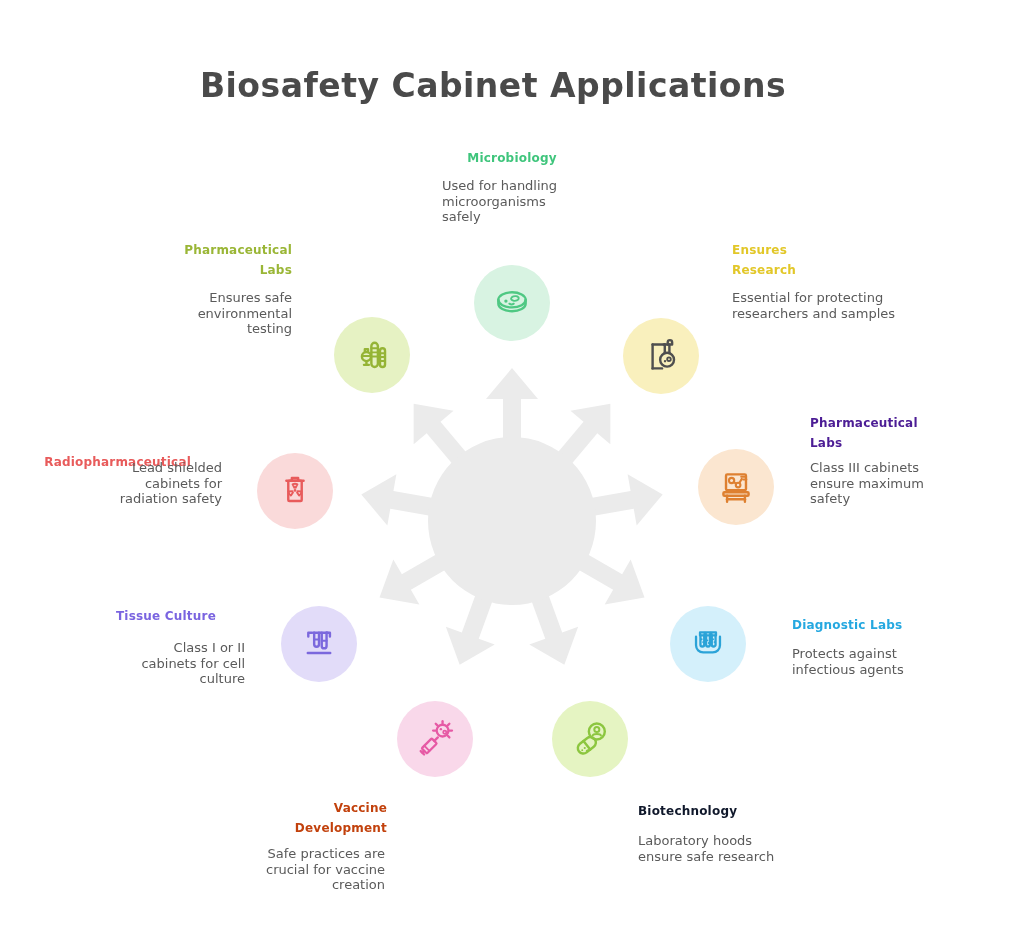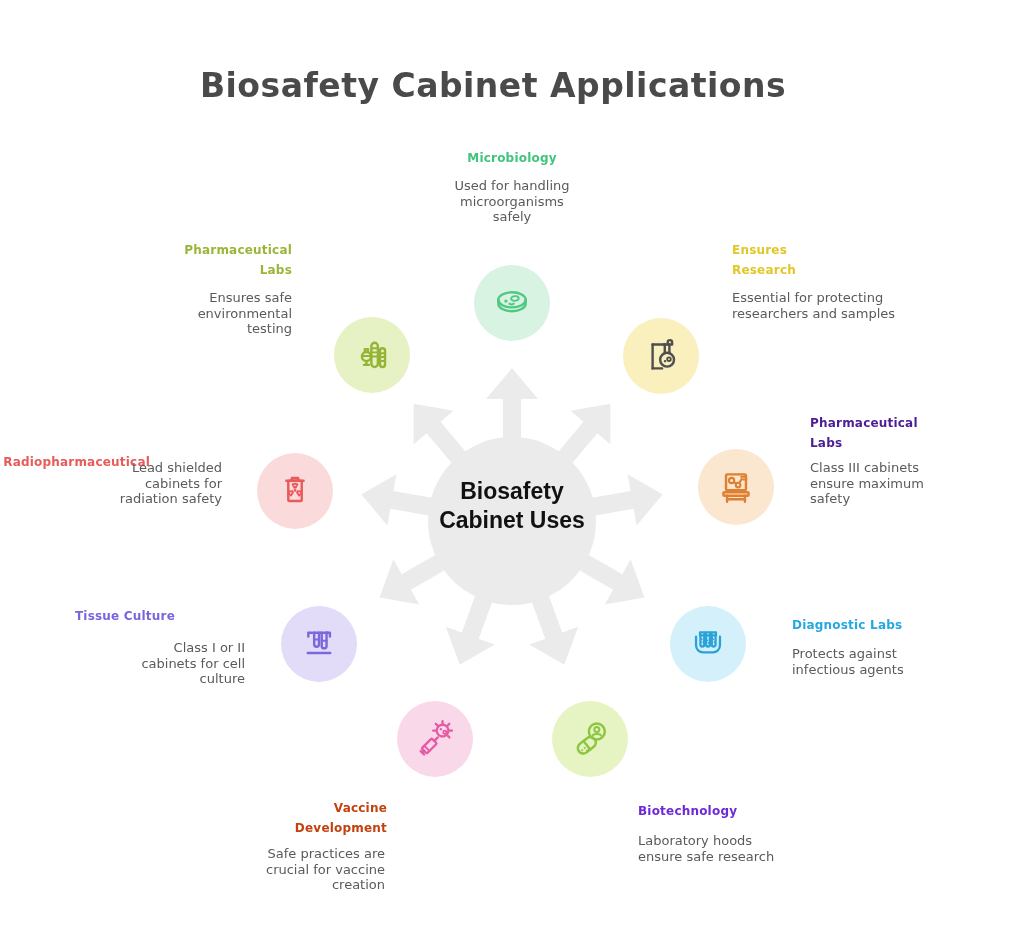--- a/index.html
+++ b/index.html
@@ -1,33 +1,33 @@
 <!DOCTYPE html>
 <html><head>
 <meta charset="utf-8">
 <style>
   html,body{margin:0;padding:0;background:#ffffff;}
   .canvas{position:relative;width:952px;height:931px;background:#ffffff;overflow:hidden;
-          font-family:"DejaVu Sans",sans-serif;}
+          font-family:"DejaVu Sans",sans-serif;padding-left:41px;}
   h1.title{position:absolute;left:-19px;top:66px;width:1024px;margin:0;text-align:center;
            font-size:33px;font-weight:700;color:#4a4a4a;letter-spacing:.5px;}
   
   #hub-svg{position:absolute;left:337px;top:346px;width:350px;height:350px;}
   .hub-label{position:absolute;left:437px;top:477px;width:150px;text-align:center;
              font-family:"Liberation Sans",sans-serif;font-weight:700;font-size:23px;
              line-height:29px;color:#111111;}
   
   .item .h{position:absolute;margin:0;font-size:12px;font-weight:700;line-height:20px;letter-spacing:.2px;}
   .item .b{position:absolute;margin:0;font-size:13px;line-height:15.5px;color:#5a5a5a;}
   .item .ic{position:absolute;width:76px;height:76px;border-radius:50%;
             display:flex;align-items:center;justify-content:center;}
   .ic svg .f{fill:currentColor;stroke:none;}
   .nowrap{white-space:nowrap;}
   #i0 .h{left:392px;top:148px;width:240px;text-align:center}
-  #i0 .b{left:442px;top:178px;width:140px;text-align:center}
+  #i0 .b{left:442px;top:178px;width:140px;text-align:left}
   #i0 .ic{left:474px;top:265px}
   #i1 .h{left:732px;top:240px;width:110px}
   #i1 .b{left:732px;top:290px;width:170px}
   #i1 .ic{left:623px;top:318px}
   #i2 .h{left:810px;top:413px;width:135px}
   #i2 .b{left:810px;top:460px;width:132px}
   #i2 .ic{left:698px;top:449px}
   #i3 .h{left:792px;top:615px}
   #i3 .b{left:792px;top:646px;width:125px}
   #i3 .ic{left:670px;top:606px}
@@ -61,21 +61,20 @@
         <path d="M -9 -60 L -9 -122 L -26 -122 L 0 -153 L 26 -122 L 9 -122 L 9 -60 Z" transform="rotate(80)" fill="#ebebeb"></path>
         <path d="M -9 -60 L -9 -122 L -26 -122 L 0 -153 L 26 -122 L 9 -122 L 9 -60 Z" transform="rotate(120)" fill="#ebebeb"></path>
         <path d="M -9 -60 L -9 -122 L -26 -122 L 0 -153 L 26 -122 L 9 -122 L 9 -60 Z" transform="rotate(160)" fill="#ebebeb"></path>
         <path d="M -9 -60 L -9 -122 L -26 -122 L 0 -153 L 26 -122 L 9 -122 L 9 -60 Z" transform="rotate(200)" fill="#ebebeb"></path>
         <path d="M -9 -60 L -9 -122 L -26 -122 L 0 -153 L 26 -122 L 9 -122 L 9 -60 Z" transform="rotate(240)" fill="#ebebeb"></path>
         <path d="M -9 -60 L -9 -122 L -26 -122 L 0 -153 L 26 -122 L 9 -122 L 9 -60 Z" transform="rotate(-80)" fill="#ebebeb"></path>
         <path d="M -9 -60 L -9 -122 L -26 -122 L 0 -153 L 26 -122 L 9 -122 L 9 -60 Z" transform="rotate(-40)" fill="#ebebeb"></path>
       </g>
     <circle id="hub-circle" cx="0" cy="0" r="84" fill="#ebebeb"></circle>
   </svg>
-  <div class="hub-label" style="color: rgb(17, 17, 17);">Biosafety Cabinet Uses</div>
 
   <section class="item" id="i0">
     <h2 class="h nowrap" style="color: rgb(63, 197, 124);">Microbiology</h2>
     <p class="b">Used for handling microorganisms safely</p>
     <div class="ic" style="background: rgb(216, 243, 226); color: rgb(79, 200, 131);">
       <svg width="42" height="42" viewBox="0 0 40 40">
         <g stroke="currentColor" fill="none" stroke-width="2.3" stroke-linecap="round" stroke-linejoin="round">
           <ellipse cx="20" cy="17" rx="13" ry="7.2"></ellipse>
           <path d="M7 17v3.6a13 7.2 0 0 0 26 0V17"></path>
           <circle class="f" cx="14.2" cy="18.2" r="1.6"></circle>
@@ -145,21 +144,21 @@
           <circle class="f" cx="19.4" cy="16.5" r=".9"></circle>
             <circle class="f" cx="20.8" cy="19" r=".9"></circle>
           <circle class="f" cx="24.8" cy="15.5" r=".9"></circle>
             <circle class="f" cx="26.2" cy="18.2" r=".9"></circle>
         </g>
       </svg>
     </div>
   </section>
 
   <section class="item" id="i4">
-    <h2 class="h nowrap" style="color: #6d28d9;">Biotechnology</h2>
+    <h2 class="h nowrap" style="color: #0f172a;">Biotechnology</h2>
     <p class="b">Laboratory hoods ensure safe research</p>
     <div class="ic" style="background: rgb(229, 244, 194); color: rgb(140, 198, 63);">
       <svg width="42" height="42" viewBox="0 0 40 40">
         <g stroke="currentColor" fill="none" stroke-width="2.3" stroke-linecap="round" stroke-linejoin="round">
           <circle cx="26.5" cy="12.8" r="7.6"></circle>
           <circle cx="26.5" cy="11" r="2.4" stroke-width="1.9"></circle>
           <path d="M22.6 16.7c.6-2.1 7.2-2.1 7.8 0" stroke-width="1.9"></path>
           <g transform="rotate(-38 17 26)">
             <rect x="7.5" y="20.8" width="19" height="10.4" rx="5.2"></rect>
             <path d="M17 20.8v10.4"></path>

